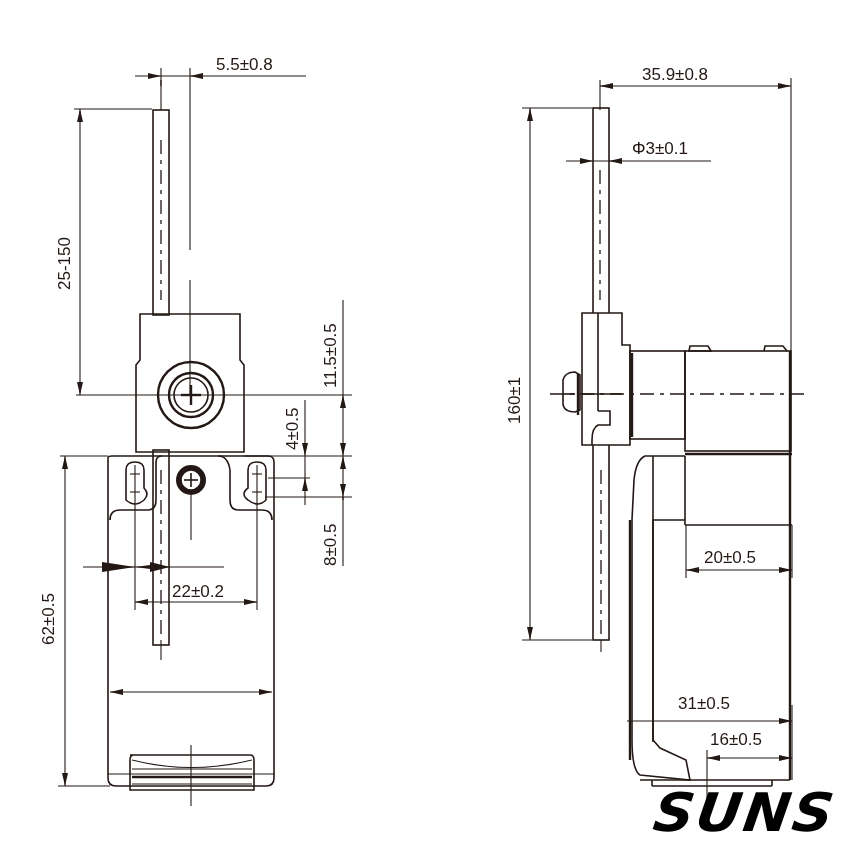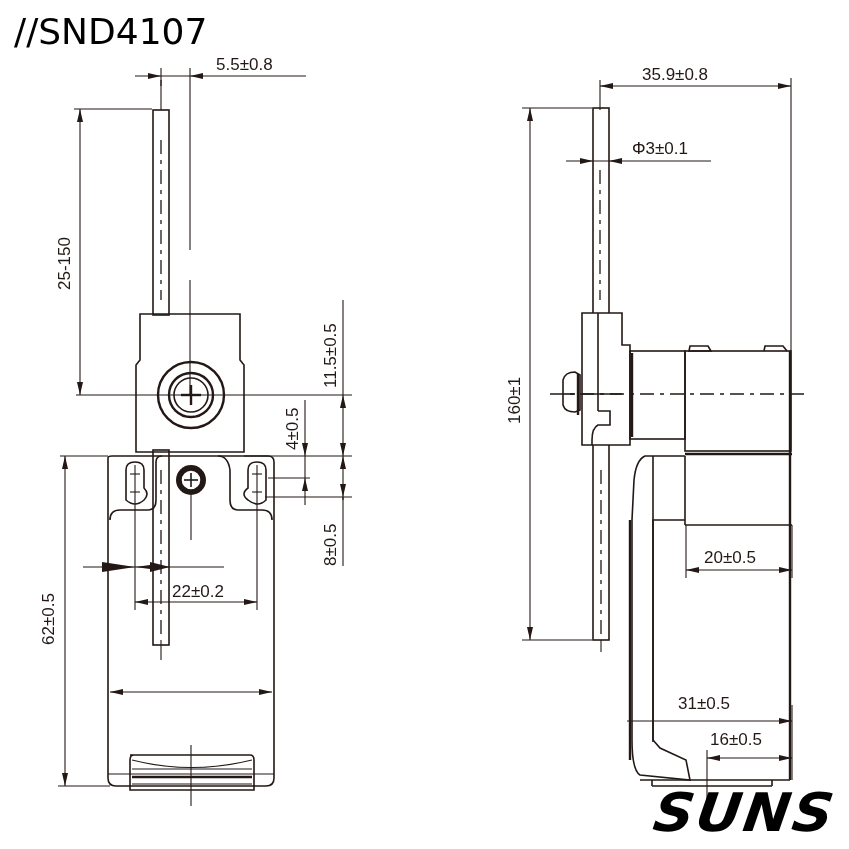--- a/index.html
+++ b/index.html
@@ -11,21 +11,20 @@
   .dash { stroke: #231815; stroke-width: 1.3; fill: none; stroke-dasharray: 14 6 4 6; }
   .arrow { fill: #231815; stroke: none; }
   .dimtext { font-family: "Liberation Sans", "DejaVu Sans", sans-serif; font-size: 17px; fill: #231815; }
   .title { position: absolute; left: 14px; top: 14px; font-family: "DejaVu Sans", "Liberation Sans", sans-serif; font-size: 36px; color: #000; letter-spacing: 0px; line-height: 1; }
   .brand { position: absolute; right: 14px; bottom: 8px; font-family: "DejaVu Sans", "Liberation Sans", sans-serif; font-weight: 900; font-style: italic; font-size: 56px; color: #000; letter-spacing: 2px; line-height: 1; transform: skewX(-8deg) scaleY(0.95); }
 </style>
 </head>
 <body>
 
 <div id="canvas">
-  <div class="title">//SND4107</div>
 
   <svg width="849" height="849" viewBox="0 0 849 849">
 
     <g>
 
       <g>
         <rect x="153" y="110" width="16" height="205" class="ln"></rect>
         <line x1="161" y1="80" x2="161" y2="110" class="thin"></line>
         <line x1="161" y1="140" x2="161" y2="300" class="dash"></line>
         <line x1="190" y1="68" x2="190" y2="250" class="thin"></line>

